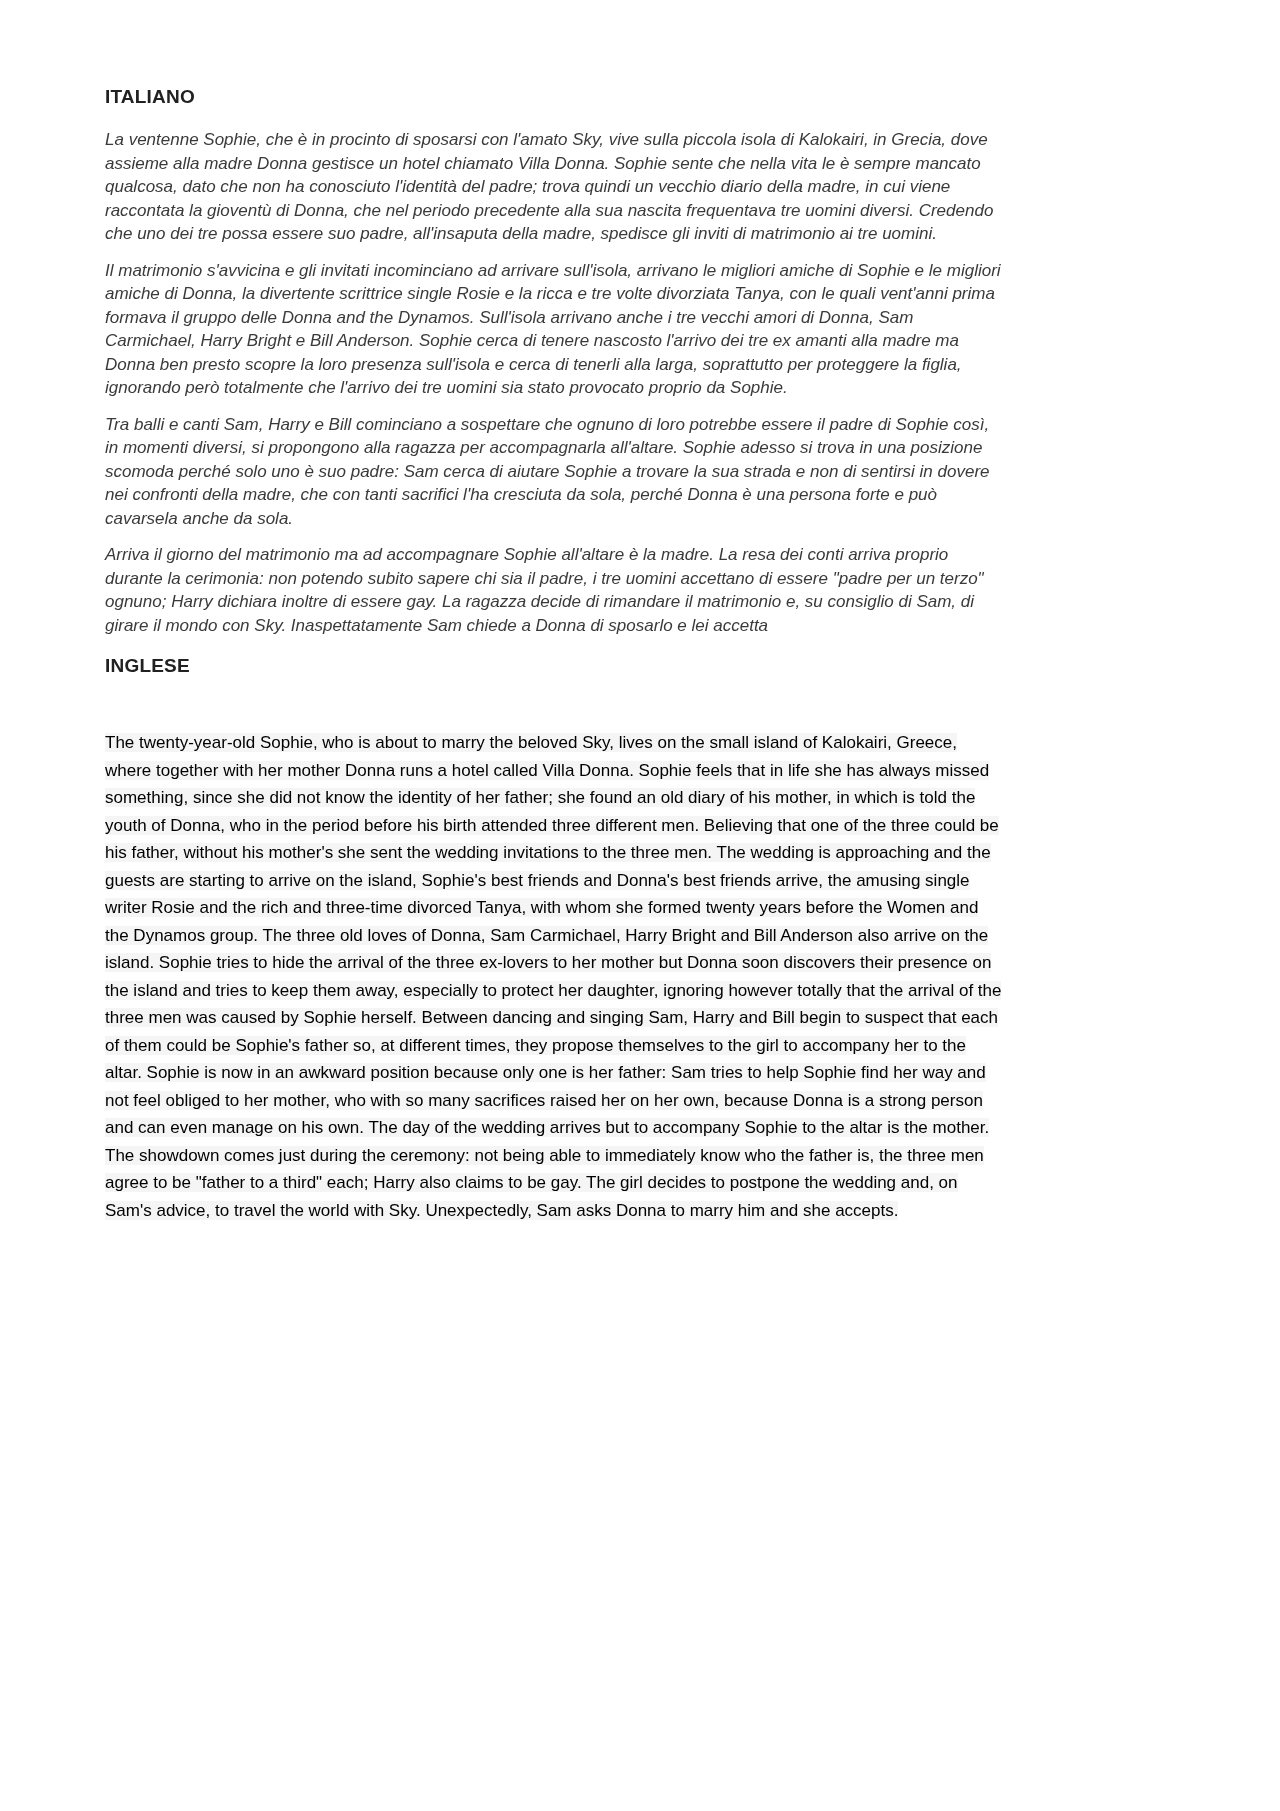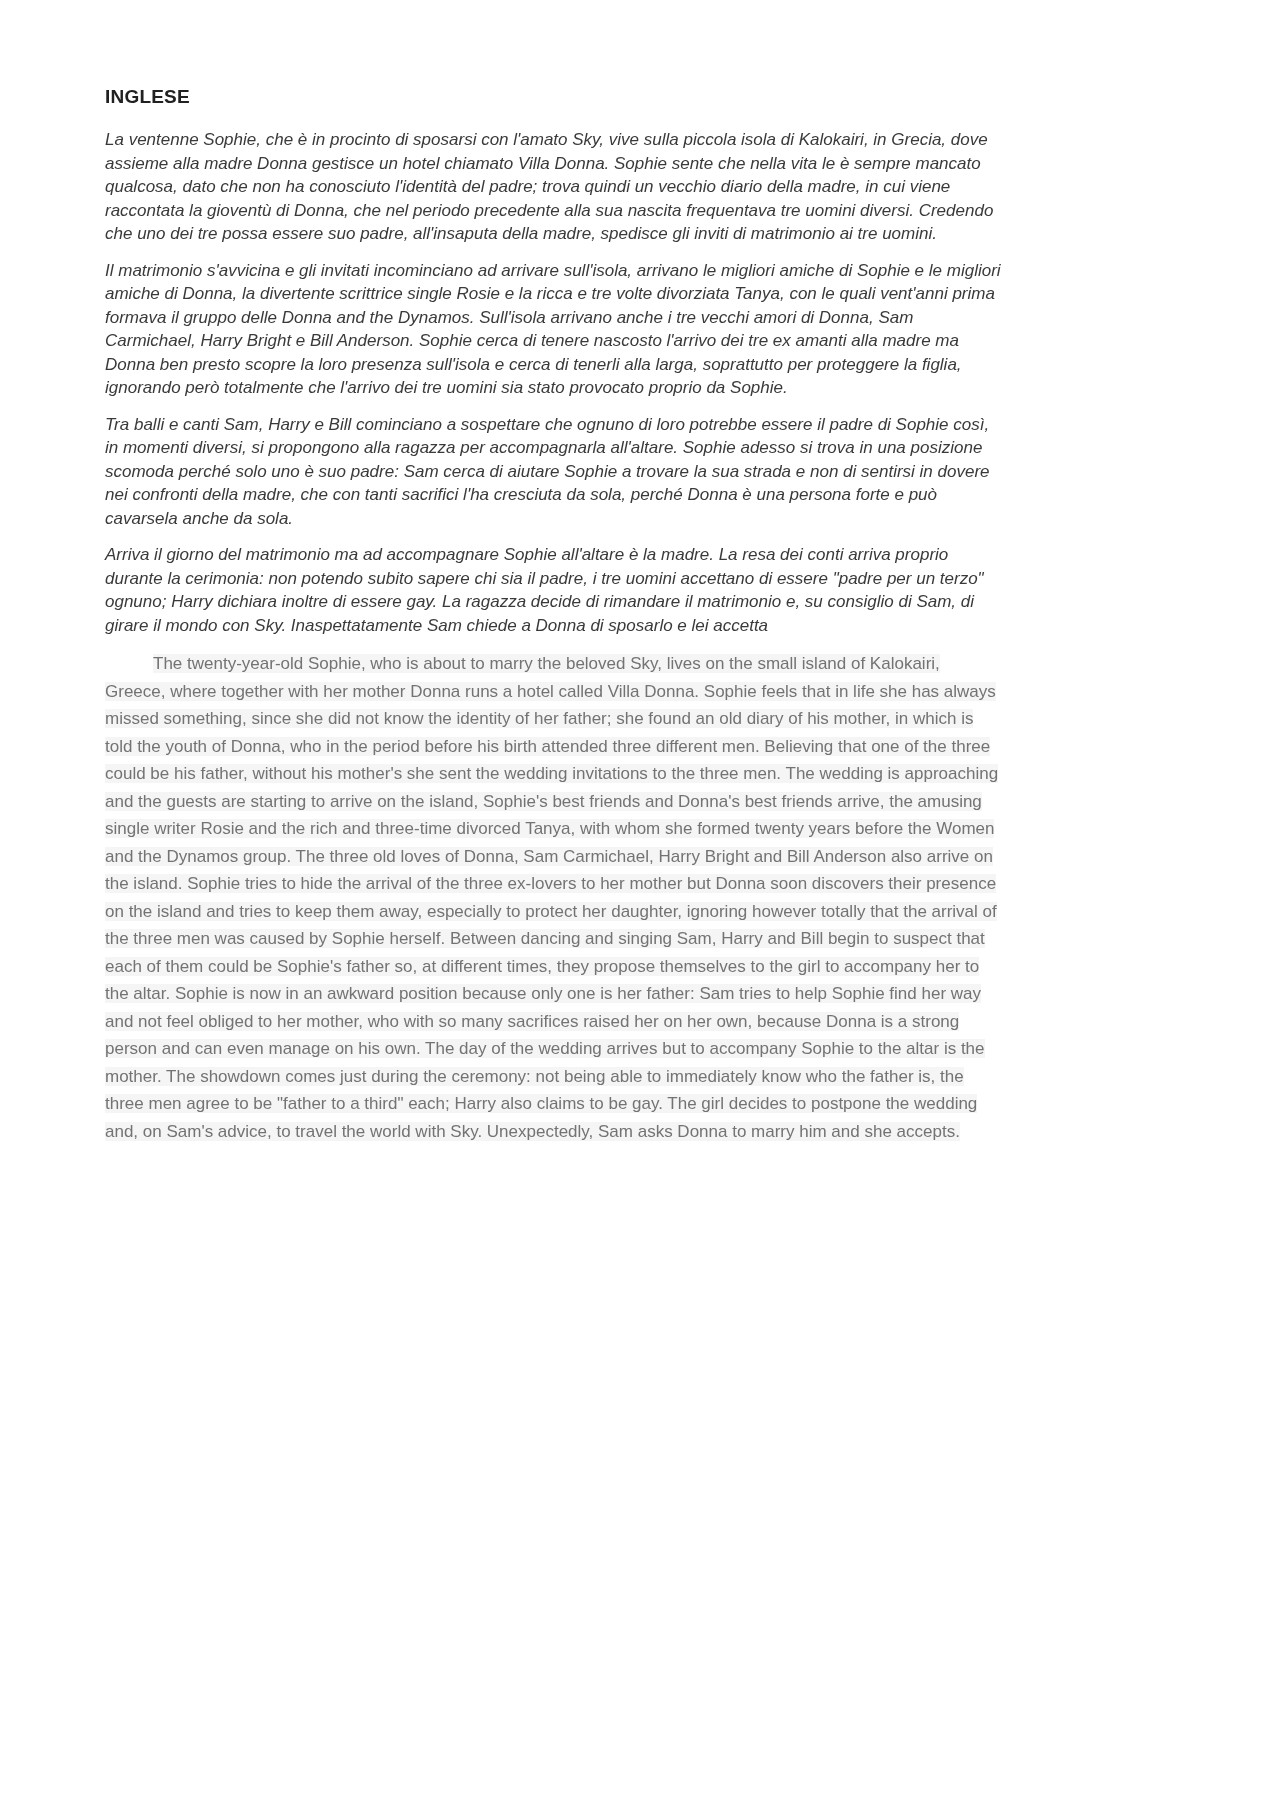--- a/index.html
+++ b/index.html
@@ -35,35 +35,35 @@
     margin-bottom: 52px;
   }
   .para-en {
     font-size: 17px;
     line-height: 27.5px;
     margin: 0;
     text-align: left;
   }
   .para-en .hl {
     background: #f5f5f5;
-    color: #737373;
-    margin-left: 48px;
+    color: #000000;
   }
 </style>
 </head>
 <body>
 
 <div class="page">
 
-  <h2 class="heading">INGLESE</h2>
+  <h2 class="heading">ITALIANO</h2>
 
   <p class="para-it">La ventenne Sophie, che è in procinto di sposarsi con l'amato Sky, vive sulla piccola isola di Kalokairi, in Grecia, dove assieme alla madre Donna gestisce un hotel chiamato Villa Donna. Sophie sente che nella vita le è sempre mancato qualcosa, dato che non ha conosciuto l'identità del padre; trova quindi un vecchio diario della madre, in cui viene raccontata la gioventù di Donna, che nel periodo precedente alla sua nascita frequentava tre uomini diversi. Credendo che uno dei tre possa essere suo padre, all'insaputa della madre, spedisce gli inviti di matrimonio ai tre uomini.</p>
 
   <p class="para-it">Il matrimonio s'avvicina e gli invitati incominciano ad arrivare sull'isola, arrivano le migliori amiche di Sophie e le migliori amiche di Donna, la divertente scrittrice single Rosie e la ricca e tre volte divorziata Tanya, con le quali vent'anni prima formava il gruppo delle Donna and the Dynamos. Sull'isola arrivano anche i tre vecchi amori di Donna, Sam Carmichael, Harry Bright e Bill Anderson. Sophie cerca di tenere nascosto l'arrivo dei tre ex amanti alla madre ma Donna ben presto scopre la loro presenza sull'isola e cerca di tenerli alla larga, soprattutto per proteggere la figlia, ignorando però totalmente che l'arrivo dei tre uomini sia stato provocato proprio da Sophie.</p>
 
   <p class="para-it">Tra balli e canti Sam, Harry e Bill cominciano a sospettare che ognuno di loro potrebbe essere il padre di Sophie così, in momenti diversi, si propongono alla ragazza per accompagnarla all'altare. Sophie adesso si trova in una posizione scomoda perché solo uno è suo padre: Sam cerca di aiutare Sophie a trovare la sua strada e non di sentirsi in dovere nei confronti della madre, che con tanti sacrifici l'ha cresciuta da sola, perché Donna è una persona forte e può cavarsela anche da sola.</p>
 
   <p class="para-it">Arriva il giorno del matrimonio ma ad accompagnare Sophie all'altare è la madre. La resa dei conti arriva proprio durante la cerimonia: non potendo subito sapere chi sia il padre, i tre uomini accettano di essere "padre per un terzo" ognuno; Harry dichiara inoltre di essere gay. La ragazza decide di rimandare il matrimonio e, su consiglio di Sam, di girare il mondo con Sky. Inaspettatamente Sam chiede a Donna di sposarlo e lei accetta</p>
 
+  <h2 class="heading heading-en">INGLESE</h2>
 
   <p class="para-en"><span class="hl">The twenty-year-old Sophie, who is about to marry the beloved Sky, lives on the small island of Kalokairi, Greece, where together with her mother Donna runs a hotel called Villa Donna. Sophie feels that in life she has always missed something, since she did not know the identity of her father;  she found an old diary of his mother, in which is told the youth of Donna, who in the period before his birth attended three different men. Believing that one of the three could be his father, without his mother's she sent the wedding invitations to the three men. The wedding is approaching and the guests are starting to arrive on the island, Sophie's best friends and Donna's best friends arrive, the amusing single writer Rosie and the rich and three-time divorced Tanya, with whom she formed twenty years before the Women and the Dynamos group. The three old loves of Donna, Sam Carmichael, Harry Bright and Bill Anderson also arrive on the island. Sophie tries to hide the arrival of the three ex-lovers to her mother but Donna soon discovers their presence on the island and tries to keep them away, especially to protect her daughter, ignoring however totally that the arrival of the three men was caused by Sophie herself. Between dancing and singing Sam, Harry and Bill begin to suspect that each of them could be Sophie's father so, at different times, they propose themselves to the girl to accompany her to the altar. Sophie is now in an awkward position because only one is her father: Sam tries to help Sophie find her way and not feel obliged to her mother, who with so many sacrifices raised her on her own, because Donna is a strong person and can even manage on his own. The day of the wedding arrives but to accompany Sophie to the altar is the mother. The showdown comes just during the ceremony: not being able to immediately know who the father is, the three men agree to be "father to a third" each; Harry also claims to be gay. The girl decides to postpone the wedding and, on Sam's advice, to travel the world with Sky. Unexpectedly, Sam asks Donna to marry him and she accepts.</span></p>
 
 </div>
 
 </body></html>

